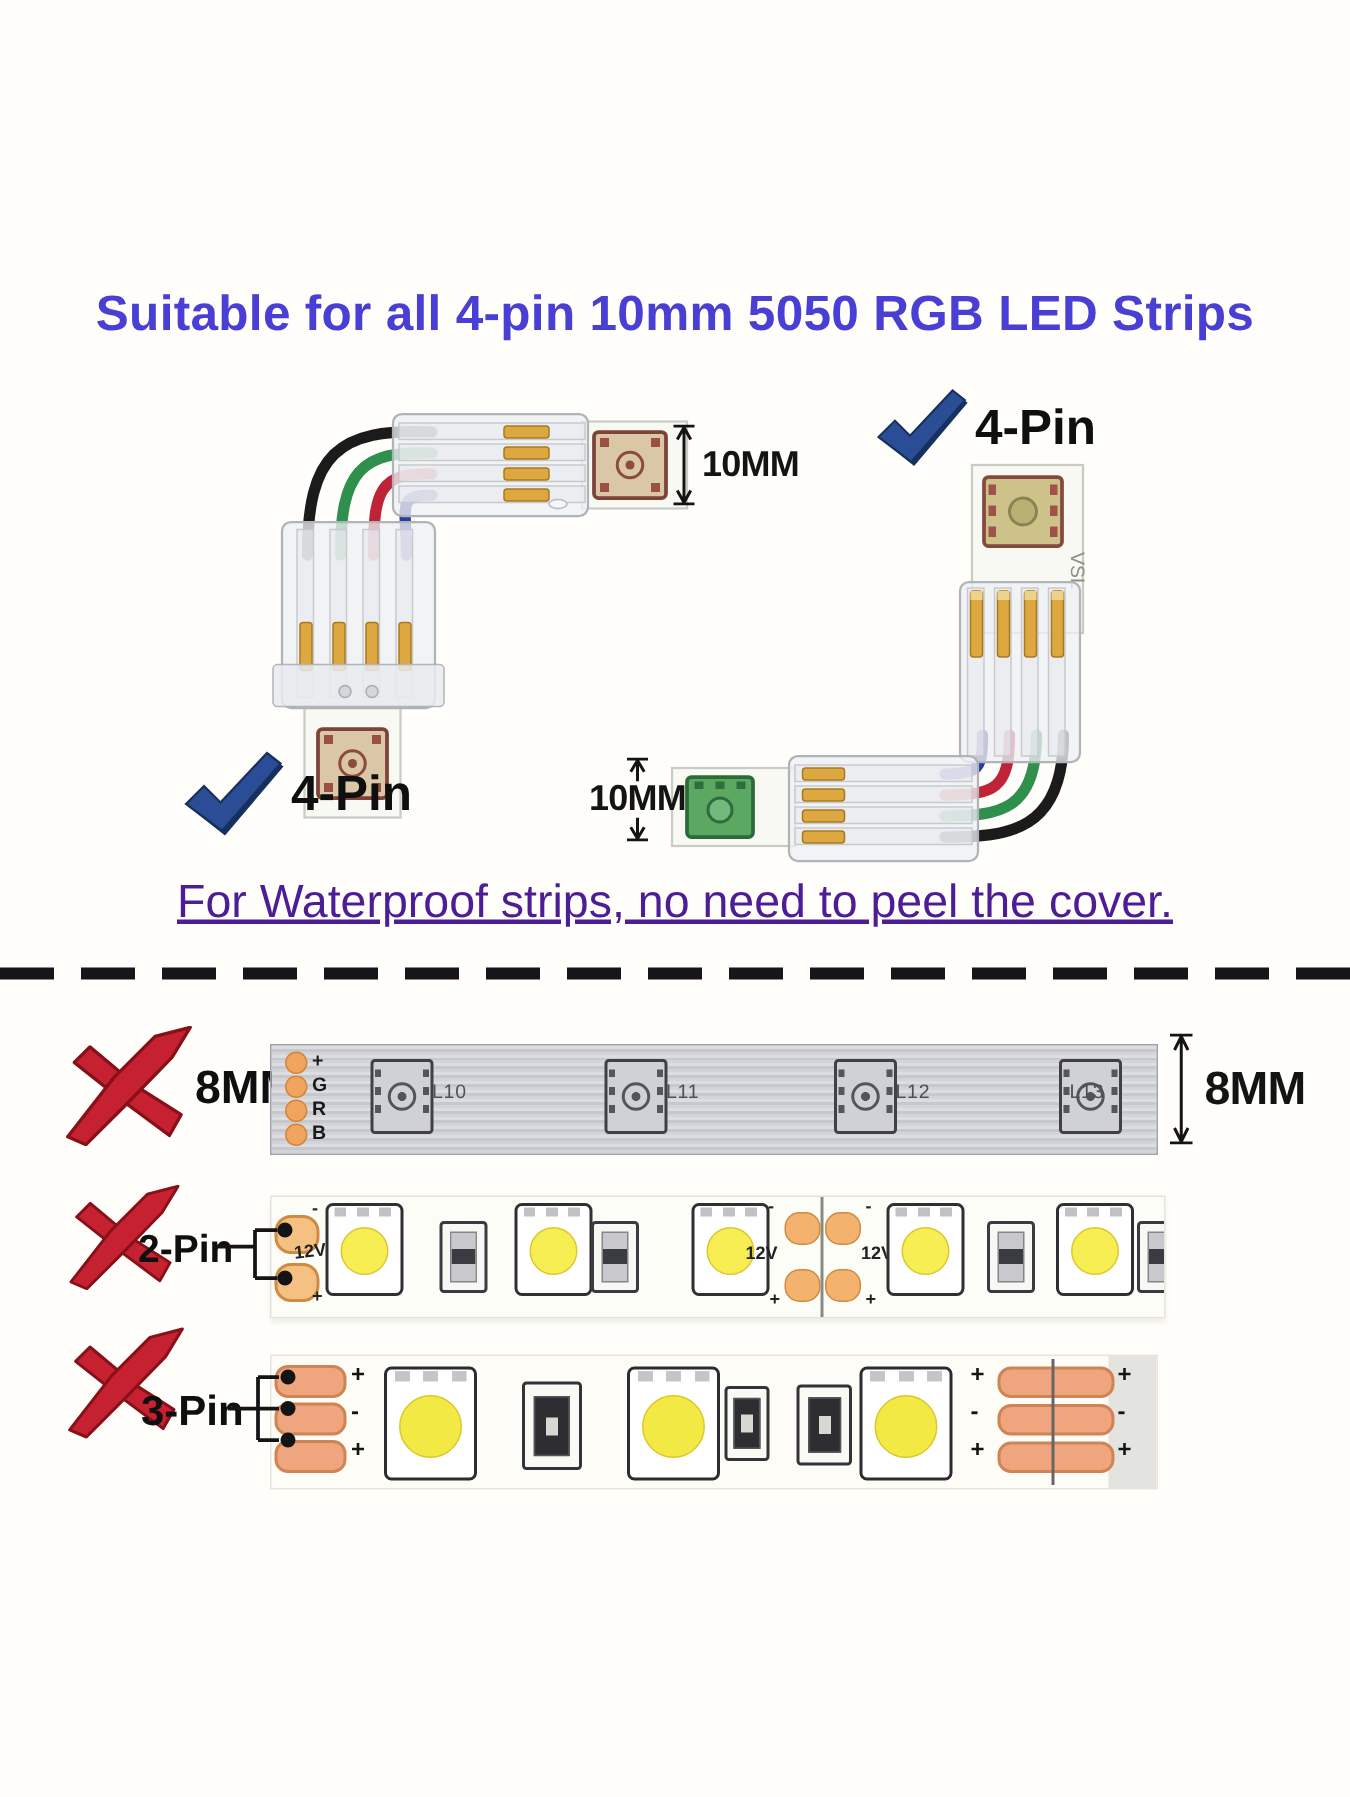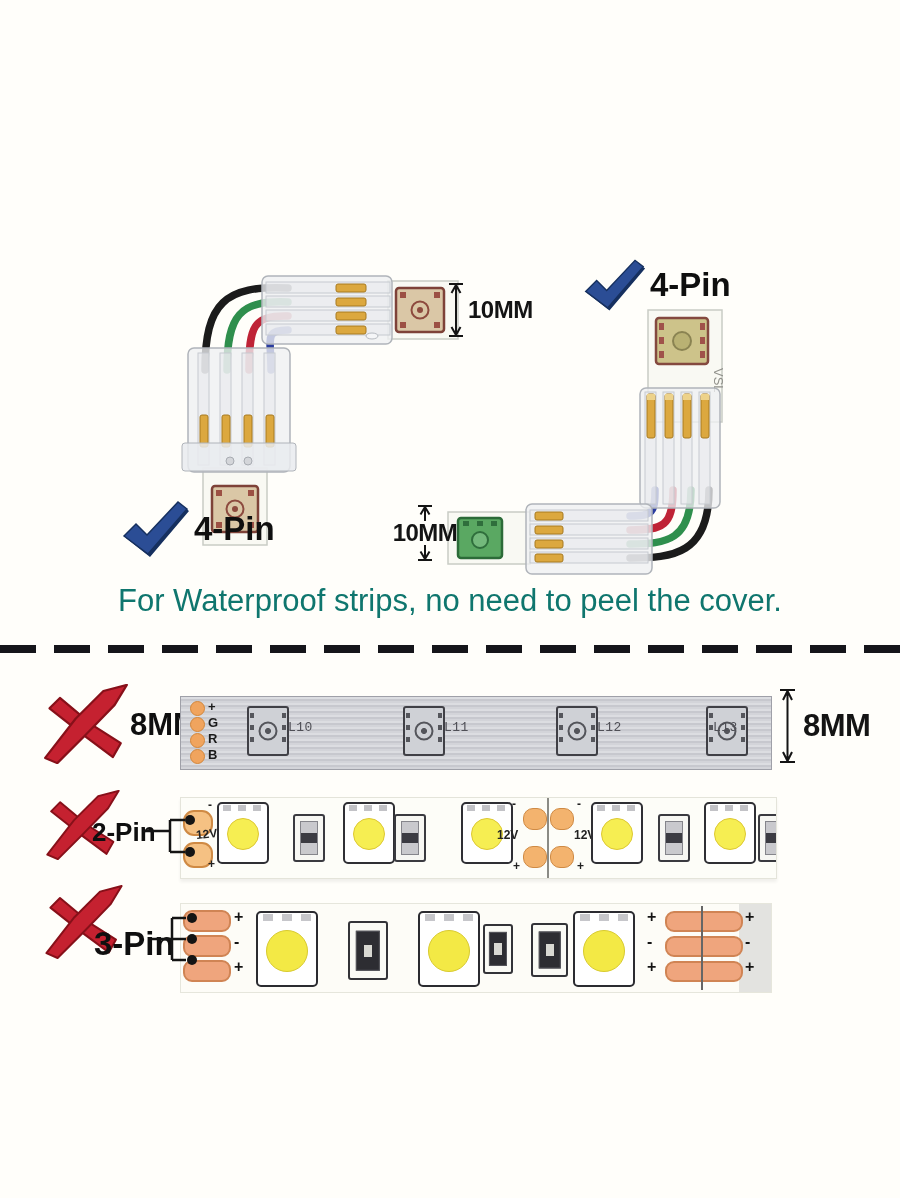--- a/index.html
+++ b/index.html
@@ -2,21 +2,21 @@
 <html><head>
 <meta charset="utf-8">
 <style>
   html,body{margin:0;padding:0;background:#fffefa;}
   #canvas{position:relative;width:900px;height:1198px;background:#fffefa;
           font-family:"Liberation Sans",sans-serif;overflow:hidden;color:#111;}
   .abs{position:absolute;}
   .title{position:absolute;left:0;top:190px;width:900px;text-align:center;
          font-size:33px;font-weight:700;color:#4a3fd4;letter-spacing:.2px;}
   .note{position:absolute;left:0;top:583px;width:900px;text-align:center;
-        font-size:31px;font-weight:400;color:#0f766e;}
+        font-size:31px;font-weight:400;color:#4c1d95;text-decoration:underline;}
   .divider{position:absolute;left:0;top:645px;width:900px;height:8px;
            background:repeating-linear-gradient(90deg,#15151a 0 36px,transparent 36px 54px);}
   .pin-label{position:absolute;display:flex;align-items:center;gap:4px;
              font-size:33px;font-weight:700;color:#0f0f0f;}
   .dim-h{position:absolute;display:flex;align-items:center;gap:4px;
          font-size:24px;font-weight:700;color:#141414;letter-spacing:-.5px;}
   .dim-v{position:absolute;display:flex;flex-direction:column;align-items:center;
          font-size:24px;font-weight:700;color:#141414;letter-spacing:-.5px;}
   .dim-v span{line-height:24px;}
   .big-label{position:absolute;font-weight:700;color:#0f0f0f;}
@@ -31,21 +31,21 @@
   .plbl{position:absolute;left:27px;font-size:13px;font-weight:700;line-height:14px;color:#1a1a1a;}
   .chip5050{position:absolute;top:9px;width:38px;height:46px;border:2px solid #404046;border-radius:3px;
             background-color:#cfd1d6;
             background-image:repeating-linear-gradient(180deg,#55565c 0 5px,transparent 5px 12px),
                              repeating-linear-gradient(180deg,#55565c 0 5px,transparent 5px 12px);
             background-size:4px 34px,4px 34px;background-repeat:no-repeat,no-repeat;
             background-position:left 1px top 5px,right 1px top 5px;}
   .chip5050::before{content:"";position:absolute;left:50%;top:50%;transform:translate(-50%,-50%);
             width:15px;height:15px;border:2px solid #54555b;border-radius:50%;
             background:radial-gradient(#54555b 26%,transparent 30%);}
-  .ledlbl{position:absolute;top:23px;font-family:Liberation Mono, monospace;
+  .ledlbl{position:absolute;top:23px;font-family:Liberation Sans, sans-serif;
           font-size:13px;color:#4f4f56;letter-spacing:.5px;}
   .opad{position:absolute;width:26px;height:22px;border-radius:11px;background:#f5c183;border:2px solid #cf8a44;}
   .cpad{position:absolute;width:22px;height:20px;border-radius:10px;background:#f3b36e;border:1.5px solid #cf8a44;}
   .led3528{position:absolute;top:4px;width:48px;height:58px;border:2.5px solid #2f2f34;
            border-radius:5px;background:#fff;}
   .led3528::before{content:"";position:absolute;left:50%;top:52%;transform:translate(-50%,-50%);
            width:30px;height:30px;border-radius:50%;background:#f6ee52;border:1px solid #ddc832;}
   .led3528::after{content:"";position:absolute;top:1px;left:4px;right:4px;height:6px;
            background:repeating-linear-gradient(90deg,#c2c2c6 0 8px,transparent 8px 15px);}
   .resistor{position:absolute;top:16px;width:28px;height:44px;border:2px solid #3a3a40;
@@ -71,20 +71,21 @@
             width:62%;height:70%;background:#2d2d32;border:1px solid #56565c;}
   .ic::after{content:"";position:absolute;left:50%;top:50%;transform:translate(-50%,-50%);
             width:8px;height:12px;background:#d8d8d2;}
   .grayend{position:absolute;background:#e3e3e0;}
 </style>
 </head>
 <body>
 
 <div id="canvas">
 
+  <div class="title">Suitable for all 4-pin 10mm 5050 RGB LED Strips</div>
 
   <svg class="abs" style="left:150px;top:265px" width="330" height="290" viewBox="0 0 330 290">
     <g fill="none" stroke-linecap="round" stroke-width="7.5">
       <path d="M138,23 C75,20 55,38 55,105" stroke="#1b1b1b"></path>
       <path d="M138,37 C90,35 77,50 77,105" stroke="#2f8f4d"></path>
       <path d="M138,51 C103,50 99,62 99,105" stroke="#bf2336"></path>
       <path d="M138,65 C114,65 121,73 121,105" stroke="#2a3c9f"></path>
     </g>
     <g>
       <rect x="238" y="16" width="70" height="58" fill="#f9f9f3" stroke="#c9ccc5" stroke-width="1.5"></rect>
@@ -356,21 +357,21 @@
     <span class="sym3" style="left:466px;top:54px">+</span>
     <div class="bpad" style="top:7px"></div>
     <div class="bpad" style="top:32px"></div>
     <div class="bpad" style="top:57px"></div>
     <div class="vline" style="left:520px;top:2px;height:84px;background:#666"></div>
     <span class="sym3" style="left:564px;top:4px">+</span>
     <span class="sym3" style="left:564px;top:29px">-</span>
     <span class="sym3" style="left:564px;top:54px">+</span>
   </div>
 
-  <div class="big-label" style="left:94px;top:925px;font-size:33px">3-Pin</div>
+  <div class="big-label" style="left:94px;top:925px;font-size:28px">3-Pin</div>
   <svg class="abs" style="left:152px;top:908px" width="48" height="62" viewBox="0 0 48 62">
     <path d="M0,31 H20 M20,10 V52 M20,10 H34 M20,31 H34 M20,52 H34" stroke="#141414" stroke-width="2.5" fill="none"></path>
     <circle cx="40" cy="10" r="5" fill="#141414"></circle>
       <circle cx="40" cy="31" r="5" fill="#141414"></circle>
       <circle cx="40" cy="52" r="5" fill="#141414"></circle>
   </svg>
 
 </div>
 
 </body></html>

